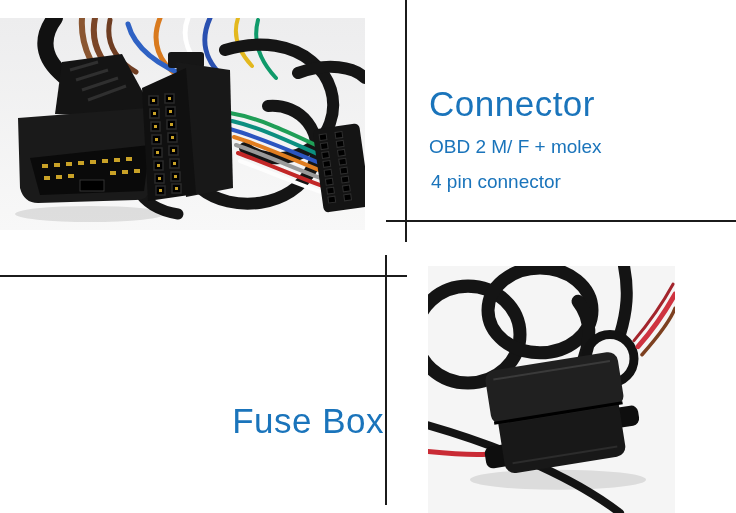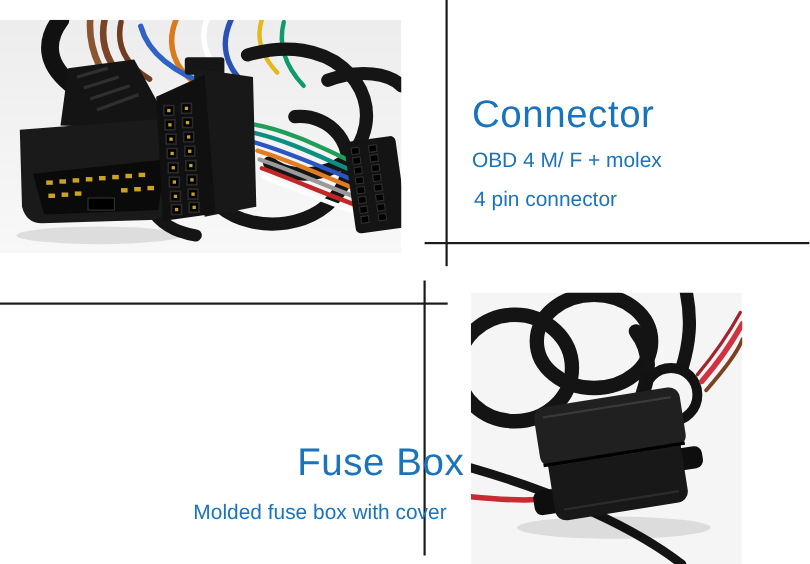--- a/index.html
+++ b/index.html
@@ -23,21 +23,21 @@
   .rule-v1 { left: 405px; top: 0px;   width: 2px;   height: 242px; }
   .rule-h1 { left: 386px; top: 220px; width: 350px; height: 2px; }
   .rule-v2 { left: 385px; top: 255px; width: 2px;   height: 250px; }
   .rule-h2 { left: 0px;   top: 275px; width: 407px; height: 2px; }
   .txt { position: absolute; color: #1a74bb; white-space: nowrap; line-height: 1.1; }
   .heading { font-size: 35px; letter-spacing: 0.5px; font-weight: 400; }
   .sub { font-size: 19px; font-weight: 400; }
   .t-connector-heading { left: 429px; top: 85px; }
   .t-connector-sub1    { left: 429px; top: 137px; }
   .t-connector-sub2    { left: 431px; top: 172px; }
-  .t-fuse-heading { right: 342px; top: 402px; text-align: center; }
+  .t-fuse-heading { right: 380px; top: 402px; text-align: center; }
   .t-fuse-sub1    { right: 358px; top: 457px; text-align: right; }
 </style>
 </head>
 <body>
 
 <div class="canvas">
 
   <div class="photo photo-top" aria-label="OBD 2 male and female connectors with molex 4 pin connector and multicolored wires">
     <svg viewBox="0 0 365 212" preserveAspectRatio="none">
       <defs>
@@ -176,25 +176,24 @@
       </g>
     </svg>
   </div>
 
   <div class="rule rule-v1"></div>
   <div class="rule rule-h1"></div>
   <div class="rule rule-v2"></div>
   <div class="rule rule-h2"></div>
 
   <div class="txt heading t-connector-heading">Connector</div>
-  <div class="txt sub t-connector-sub1">OBD 4 M/ F + molex</div>
+  <div class="txt sub t-connector-sub1">OBD 2 M/ F + molex</div>
   <div class="txt sub t-connector-sub2">4 pin connector</div>
 
   <div class="txt heading t-fuse-heading">Fuse Box</div>
-  <div class="txt sub t-fuse-sub1">Molded fuse box with cover</div>
 
   <div class="photo photo-bottom" aria-label="Molded fuse box with cover on black cable with red wires">
     <svg viewBox="0 0 247 245" preserveAspectRatio="none">
       <rect x="0" y="0" width="247" height="245" fill="#f5f5f5"></rect>
 
       <g fill="none" stroke="#141414" stroke-linecap="round">
         <ellipse cx="40" cy="68" rx="52" ry="48" stroke-width="13"></ellipse>
         <ellipse cx="112" cy="44" rx="52" ry="42" stroke-width="13"></ellipse>
         <path d="M150,35 C166,55 162,80 152,102" stroke-width="13"></path>
         <path d="M196,0 C201,25 199,45 192,68" stroke-width="12"></path>

